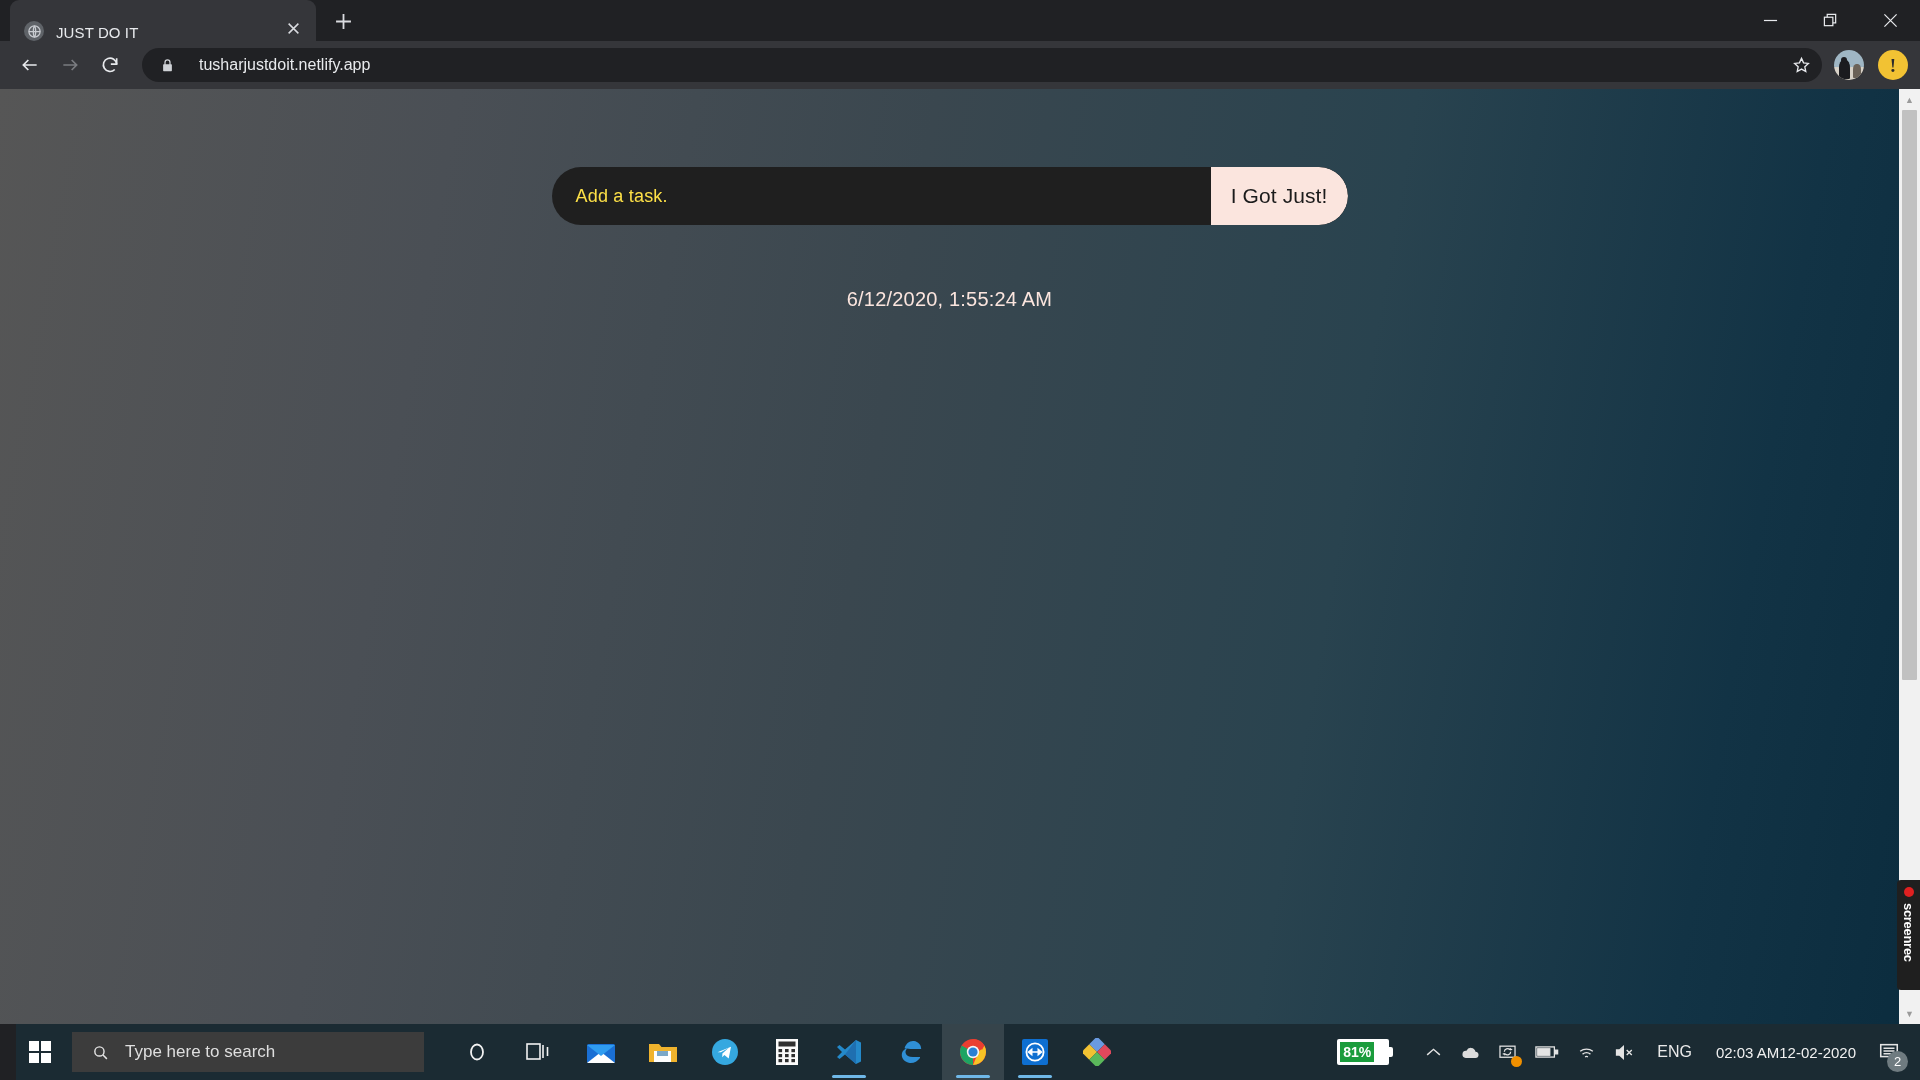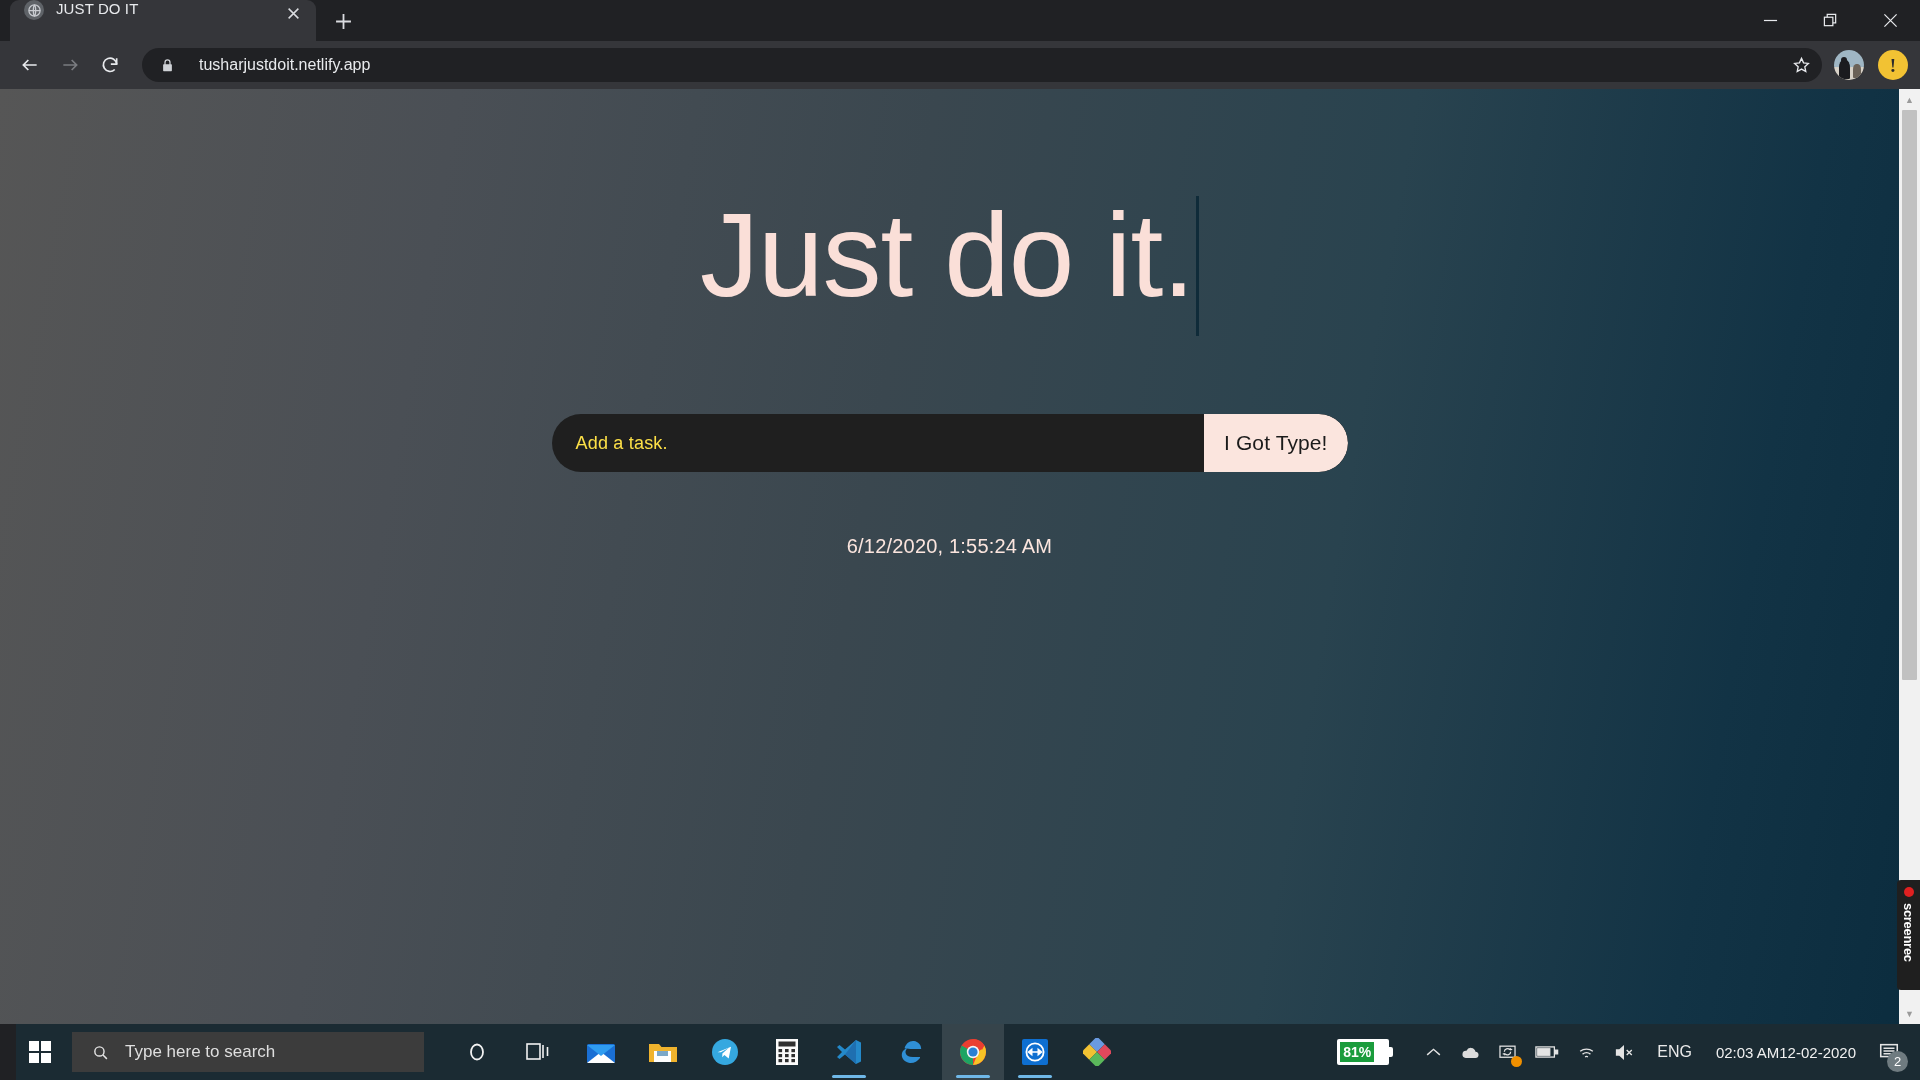--- a/index.html
+++ b/index.html
@@ -14,21 +14,21 @@
   
   .browser { position: absolute; inset: 0 0 56px 0; background: #202124; }
 
   .tabstrip {
     position: relative; height: 41px; background: #202124;
     display: flex; align-items: flex-end;
   }
   .tab {
     position: relative; margin-left: 10px; width: 306px; height: 41px;
     background: #35363a; border-radius: 9px 9px 0 0;
-    display: flex; align-items: flex-start; padding: 0 10px 0 14px; gap: 12px;
+    display: flex; align-items: flex-end; padding: 0 10px 0 14px; gap: 12px;
   }
   .tab-favicon {
     width: 20px; height: 20px; border-radius: 50%;
     background: #5f6368; display: flex; align-items: center;
     justify-content: center; flex: 0 0 20px;
   }
   .tab-favicon svg { width: 15px; height: 15px; display:block; }
   .tab-title {
     flex: 1; color: #e8eaed; font-size: 15px; white-space: nowrap;
     overflow: hidden; text-overflow: ellipsis; letter-spacing: .1px;
@@ -323,27 +323,23 @@
         <span class="ph-person2"></span>
           <span class="ph-person"></span>
           <span class="ph-head"></span>
       </div>
       <div class="warnbtn">!</div>
     </div>
   </div>
 
   <div class="viewport">
     <div class="page">
-      <div class="headline-wrap">
-        <div class="headline">Just do it.</div>
-        <div class="caret"></div>
-      </div>
       <div class="taskbar-input">
         <div class="task-field">Add a task.</div>
-        <div class="got-btn">I Got Type!</div>
+        <div class="got-btn">I Got Just!</div>
       </div>
       <div class="stamp">6/12/2020, 1:55:24 AM</div>
     </div>
   </div>
 
   <div class="scrollbar">
     <div class="sb-arrow">▲</div>
     <div class="sb-track">
       <div class="sb-thumb"></div>
     </div>

